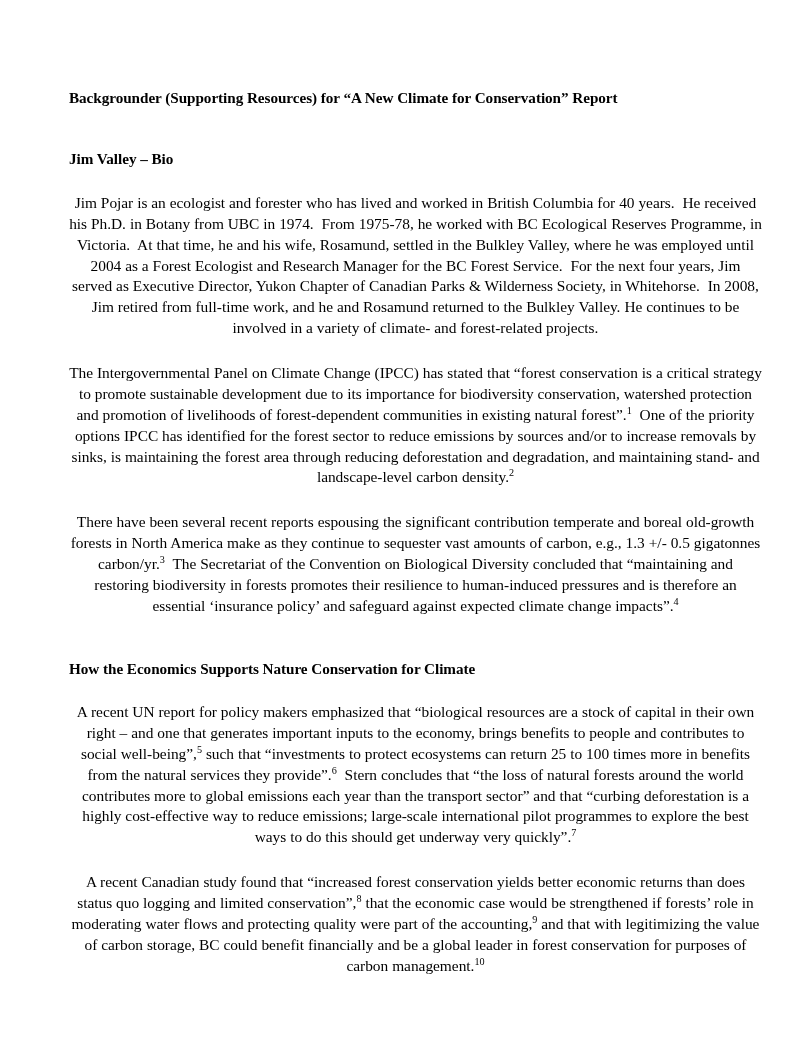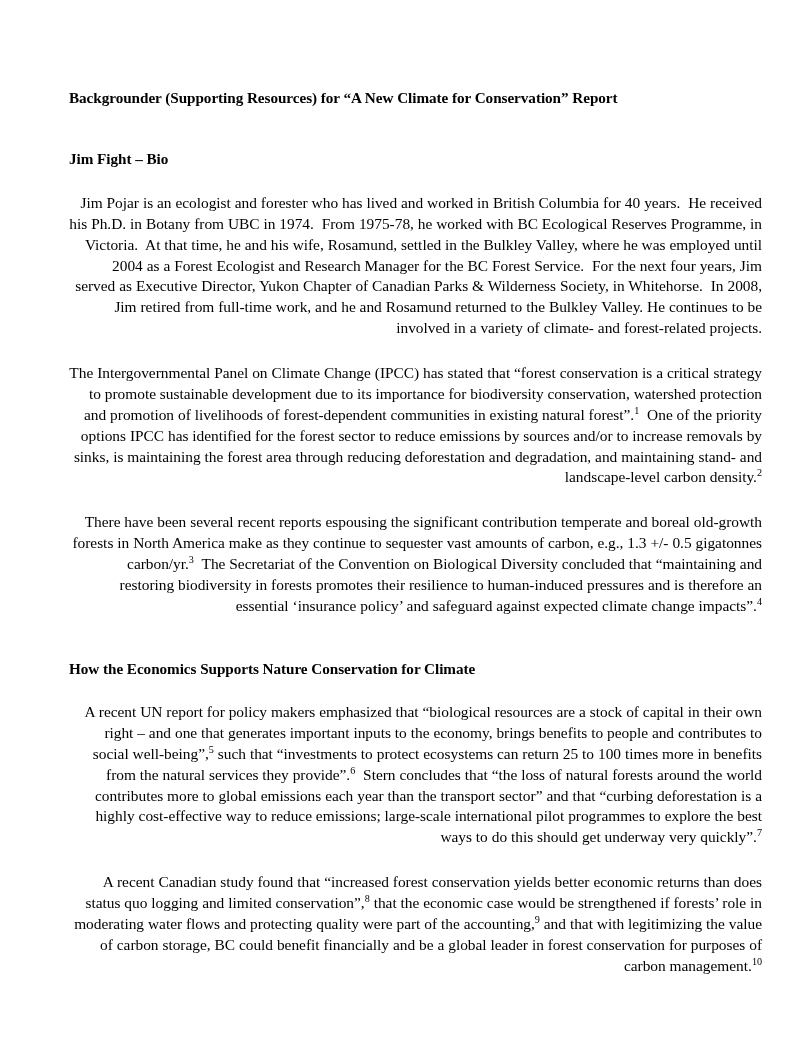--- a/index.html
+++ b/index.html
@@ -37,21 +37,21 @@
     margin: 0 0 24px 0;
     letter-spacing: -0.05px;
   }
   .section-heading.spaced-top {
     margin-top: 42px;
   }
   p.para {
     font-size: 15.4px;
     line-height: 1.355;
     margin: 0 0 24px 0;
-    text-align: right;
+    text-align: center;
     white-space: pre-wrap;
     letter-spacing: -0.02px;
     word-spacing: 0.1px;
   }
   p.para:last-child {
     margin-bottom: 0;
   }
   .block {
     margin: 0;
   }
@@ -61,21 +61,21 @@
     line-height: 0;
   }
 </style>
 </head>
 <body>
 
 <div class="page">
   <h1 class="doc-title">Backgrounder (Supporting Resources) for “A New Climate for Conservation” Report</h1>
 
   <div class="block">
-      <h2 class="section-heading">Jim Fight – Bio</h2>
+      <h2 class="section-heading">Jim Valley – Bio</h2>
       <p class="para">Jim Pojar is an ecologist and forester who has lived and worked in British Columbia for 40 years.  He received his Ph.D. in Botany from UBC in 1974.  From 1975-78, he worked with BC Ecological Reserves Programme, in Victoria.  At that time, he and his wife, Rosamund, settled in the Bulkley Valley, where he was employed until 2004 as a Forest Ecologist and Research Manager for the BC Forest Service.  For the next four years, Jim served as Executive Director, Yukon Chapter of Canadian Parks &amp; Wilderness Society, in Whitehorse.  In 2008, Jim retired from full-time work, and he and Rosamund returned to the Bulkley Valley. He continues to be involved in a variety of climate- and forest-related projects.</p>
       <p class="para"><span>The Intergovernmental Panel on Climate Change (IPCC) has stated that “forest conservation is a critical strategy to promote sustainable development due to its importance for biodiversity conservation, watershed protection and promotion of livelihoods of forest-dependent communities in existing natural forest”.</span><sup>1</sup><span>  One of the priority options IPCC has identified for the forest sector to reduce emissions by sources and/or to increase removals by sinks, is maintaining the forest area through reducing deforestation and degradation, and maintaining stand- and landscape-level carbon density.</span><sup>2</sup></p>
       <p class="para"><span>There have been several recent reports espousing the significant contribution temperate and boreal old-growth forests in North America make as they continue to sequester vast amounts of carbon, e.g., 1.3 +/- 0.5 gigatonnes carbon/yr.</span><sup>3</sup><span>  The Secretariat of the Convention on Biological Diversity concluded that “maintaining and restoring biodiversity in forests promotes their resilience to human-induced pressures and is therefore an essential ‘insurance policy’ and safeguard against expected climate change impacts”.</span><sup>4</sup></p>
       <h2 class="section-heading spaced-top">How the Economics Supports Nature Conservation for Climate</h2>
       <p class="para"><span>A recent UN report for policy makers emphasized that “biological resources are a stock of capital in their own right – and one that generates important inputs to the economy, brings benefits to people and contributes to social well-being”,</span><sup>5</sup><span> such that “investments to protect ecosystems can return 25 to 100 times more in benefits from the natural services they provide”.</span><sup>6</sup><span>  Stern concludes that “the loss of natural forests around the world contributes more to global emissions each year than the transport sector” and that “curbing deforestation is a highly cost-effective way to reduce emissions; large-scale international pilot programmes to explore the best ways to do this should get underway very quickly”.</span><sup>7</sup></p>
       <p class="para"><span>A recent Canadian study found that “increased forest conservation yields better economic returns than does status quo logging and limited conservation”,</span><sup>8</sup><span> that the economic case would be strengthened if forests’ role in moderating water flows and protecting quality were part of the accounting,</span><sup>9</sup><span> and that with legitimizing the value of carbon storage, BC could benefit financially and be a global leader in forest conservation for purposes of carbon management.</span><sup>10</sup></p>
     </div>
 </div>
 
 </body></html>

